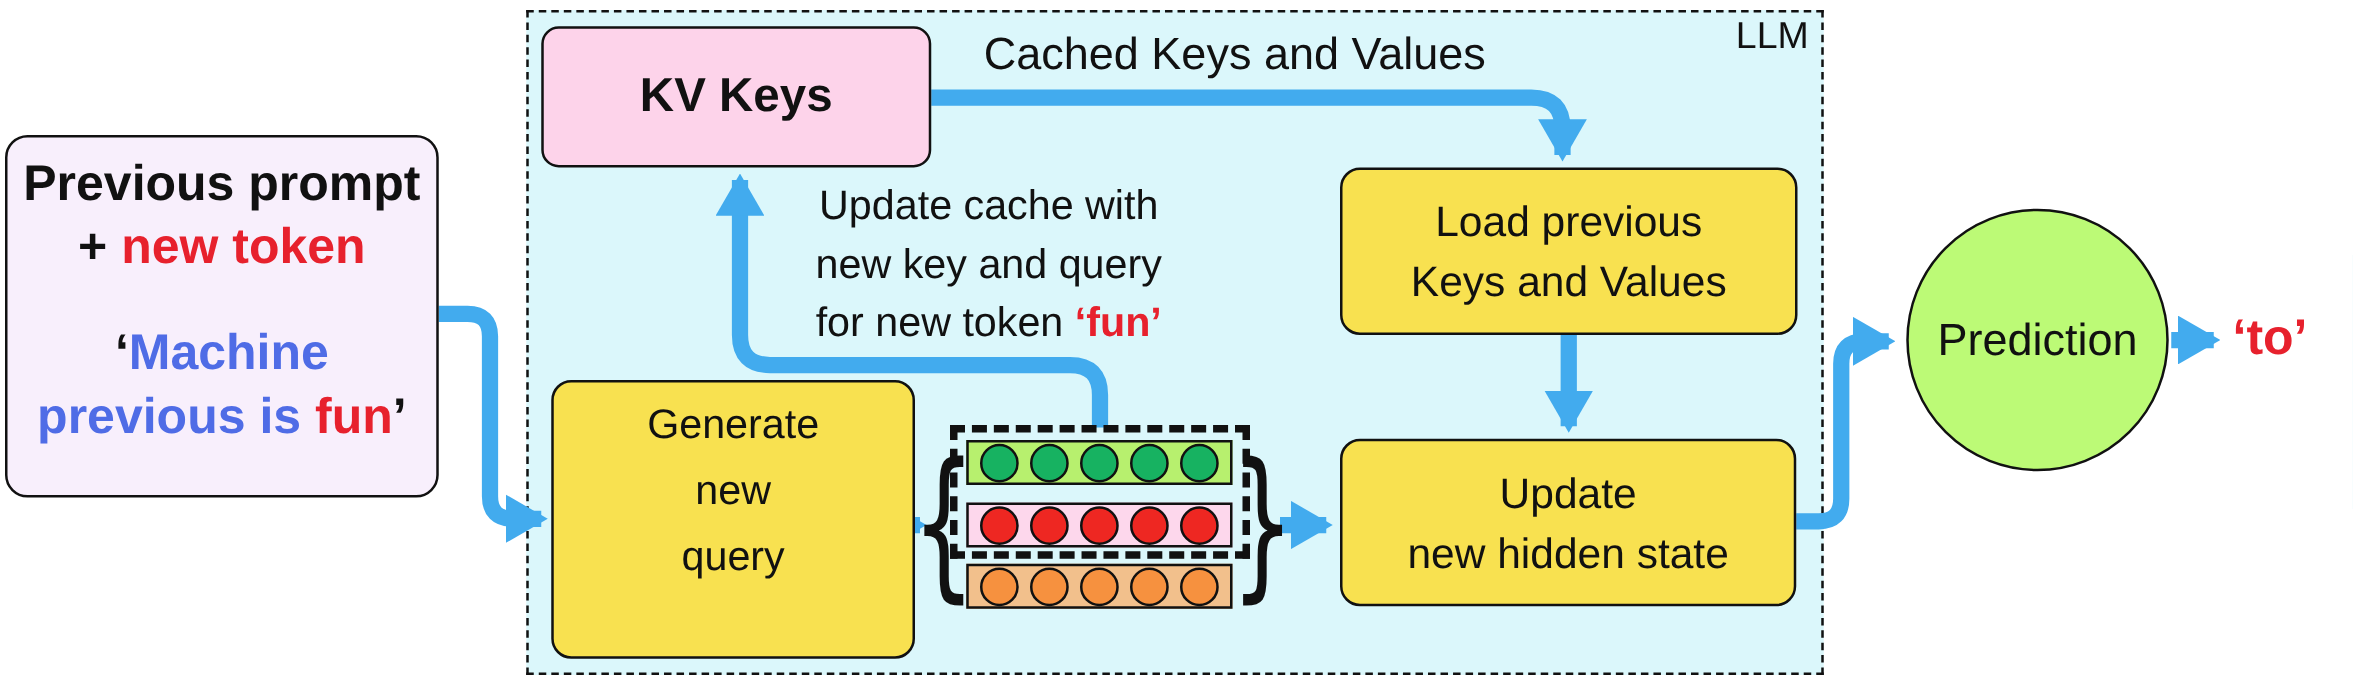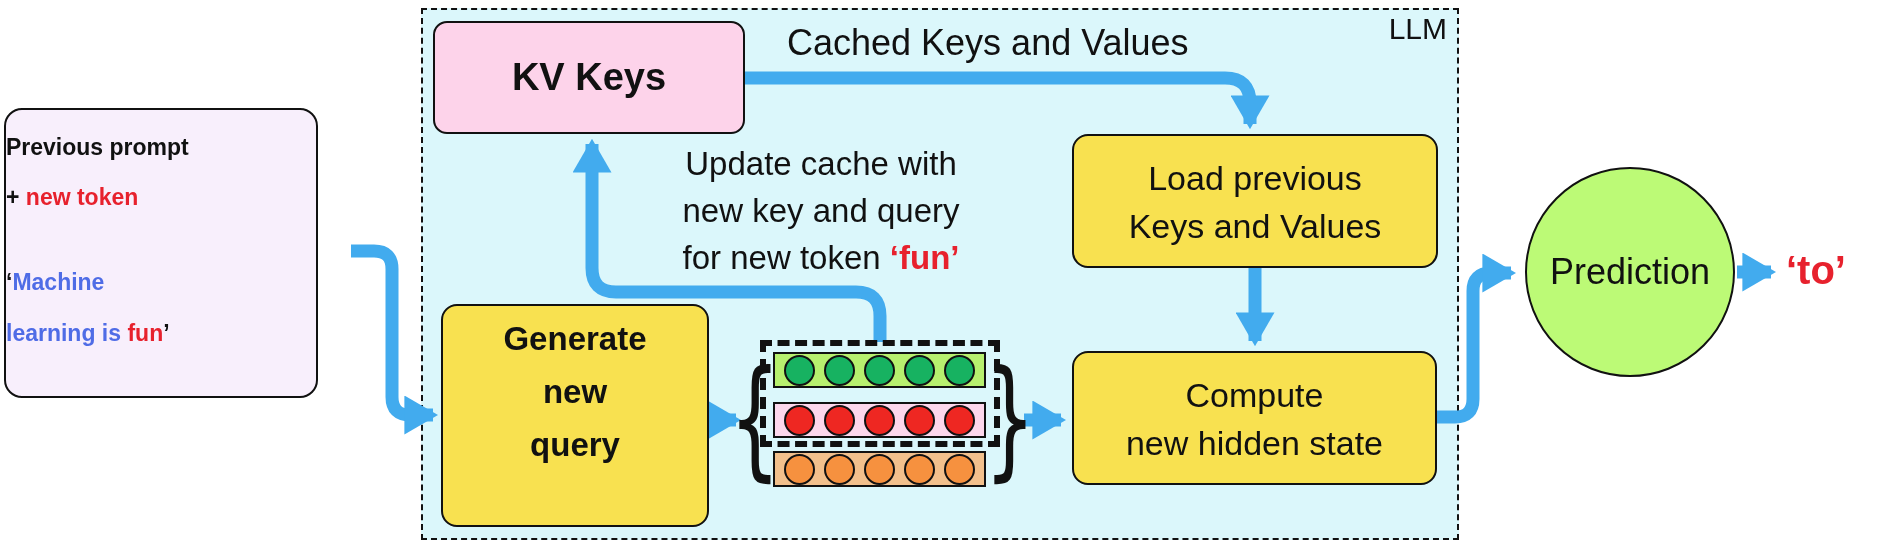--- a/index.html
+++ b/index.html
@@ -17,43 +17,43 @@
   .llm-box{left:421px;top:8px;width:1038px;height:532px;background:var(--llm_bg);
            border:2.5px dashed var(--ink);}
   .llm-label{position:absolute;top:2px;right:10px;font-size:30px;font-weight:normal;color:var(--ink);margin-left:20px;}
 
   
   svg.overlay{position:absolute;left:0;top:0;width:1882px;height:544px;}
   .arrow{stroke:var(--arrow);stroke-width:13;fill:none;stroke-linejoin:round;}
   #ah path{fill:var(--arrow);}
 
   
-  .prompt-box{left:4px;top:108px;width:314px;height:290px;background:var(--prompt_bg);
-              border:2.5px solid var(--ink);border-radius:18px;text-align:left;
-              font-weight:bold;font-size:23px;line-height:50px;padding-top:12px;}
+  .prompt-box{left:4px;top:108px;width:347px;height:290px;background:var(--prompt_bg);
+              border:2.5px solid var(--ink);border-radius:18px;text-align:center;
+              font-weight:bold;font-size:40px;line-height:50px;padding-top:12px;}
   .prompt-box .quote-line{margin-top:34px;line-height:52px;}
   .t-red{color:var(--red_text);}
   .t-blue{color:var(--blue_text);}
   .t-black{color:var(--ink);}
   .pre{white-space:pre;}
 
   
   .node{border:2.5px solid var(--ink);border-radius:16px;text-align:center;color:var(--ink);}
   .kv-box{left:433px;top:21px;width:312px;height:113px;background:var(--kv_bg);
           font-size:38px;font-weight:bold;line-height:108px;border-radius:14px;}
-  .gen-box{left:441px;top:304px;width:268px;height:223px;background:var(--yellow);
-           font-size:33px;line-height:53px;padding-top:6px;font-weight:bold;}
+  .gen-box{left:441px;top:304px;width:291px;height:223px;background:var(--yellow);
+           font-size:33px;line-height:53px;padding-top:6px;}
   .load-box{left:1072px;top:134px;width:366px;height:134px;background:var(--yellow);
             font-size:34px;line-height:48px;padding-top:18px;}
   .compute-box{left:1072px;top:351px;width:365px;height:134px;background:var(--yellow);
                font-size:34px;line-height:48px;padding-top:18px;}
 
   
   .cached-label{left:787px;top:22px;width:460px;text-align:left;font-size:36px;}
-  .update-note{left:638px;top:140px;width:366px;text-align:center;font-size:33px;line-height:47px;}
+  .update-note{left:608px;top:140px;width:366px;text-align:center;font-size:33px;line-height:47px;}
 
   
   .dash-box{left:760px;top:340px;width:240px;height:107px;border:6px dashed var(--ink);}
   .strip{position:absolute;left:773px;width:213px;height:36px;border:2px solid var(--ink);
          box-sizing:border-box;display:flex;justify-content:space-evenly;align-items:center;}
   .dot{width:27px;height:27px;border:2px solid var(--ink);border-radius:50%;}
   .brace{width:60px;height:175px;top:330px;display:flex;align-items:center;justify-content:center;
          font-family:"DejaVu Sans", sans-serif;font-size:130px;transform:scaleX(0.62);
          color:var(--ink);}
   .brace-left{left:725px;}
@@ -94,21 +94,21 @@
     <div>
       <span class="t-black">Previous prompt</span>
     </div>
     <div>
       <span class="t-black pre">+ </span><span class="t-red">new token</span>
     </div>
     <div class="quote-line">
       <span class="t-black">‘</span><span class="t-blue">Machine</span>
     </div>
     <div>
-      <span class="t-blue pre">learning is </span><span class="t-red">fun</span><span class="t-black">’</span>
+      <span class="t-blue pre">previous is </span><span class="t-red">fun</span><span class="t-black">’</span>
     </div>
   </div>
 
   <div class="abs node kv-box">
     <span>KV Keys</span>
   </div>
 
   <div class="abs cached-label">Cached Keys and Values</div>
 
   <div class="abs update-note">
@@ -151,21 +151,21 @@
       </div>
     </div>
   <div class="abs brace brace-right">}</div>
 
   <div class="abs node load-box">
     <div>Load previous</div>
     <div>Keys and Values</div>
   </div>
 
   <div class="abs node compute-box">
-    <div>Compute</div>
+    <div>Update</div>
     <div>new hidden state</div>
   </div>
 
   <div class="abs pred-circle">
     <span>Prediction</span>
   </div>
   <div class="abs out-token">‘to’</div>
 
 </div>
 

